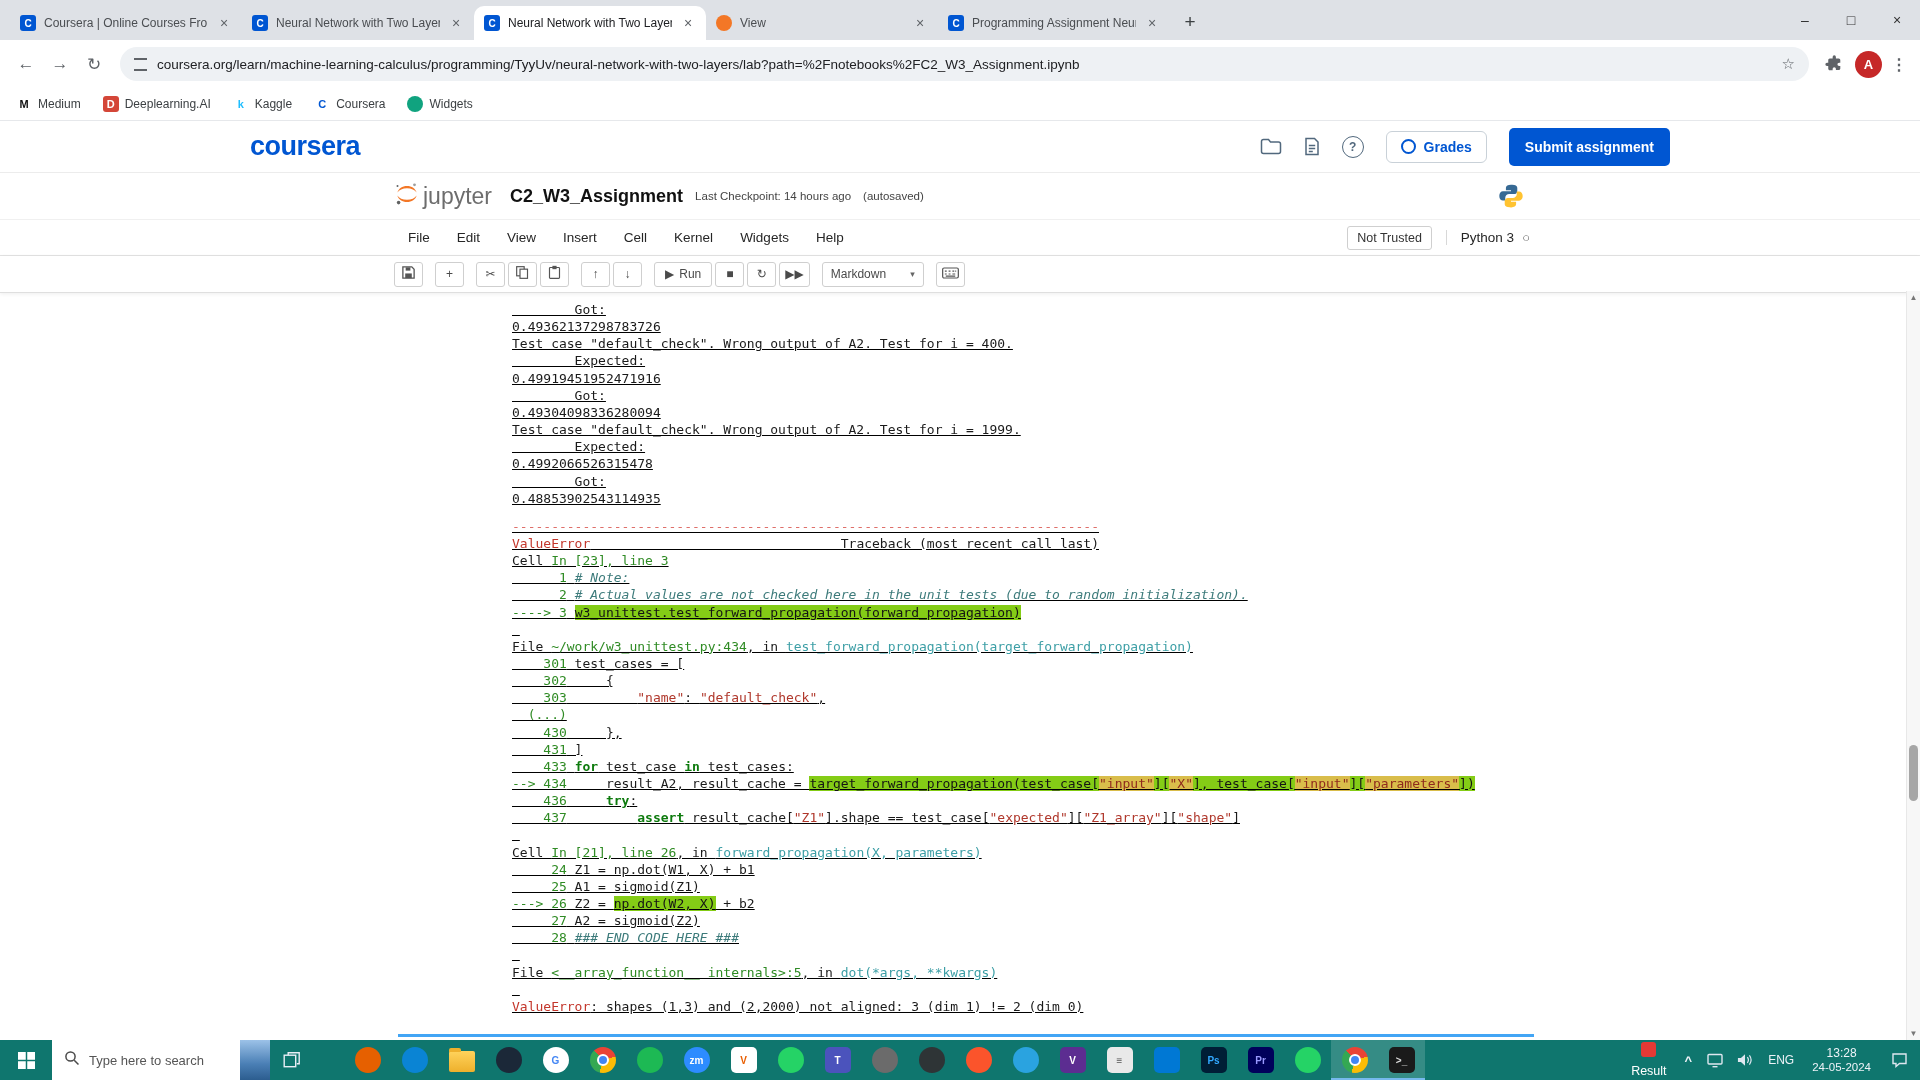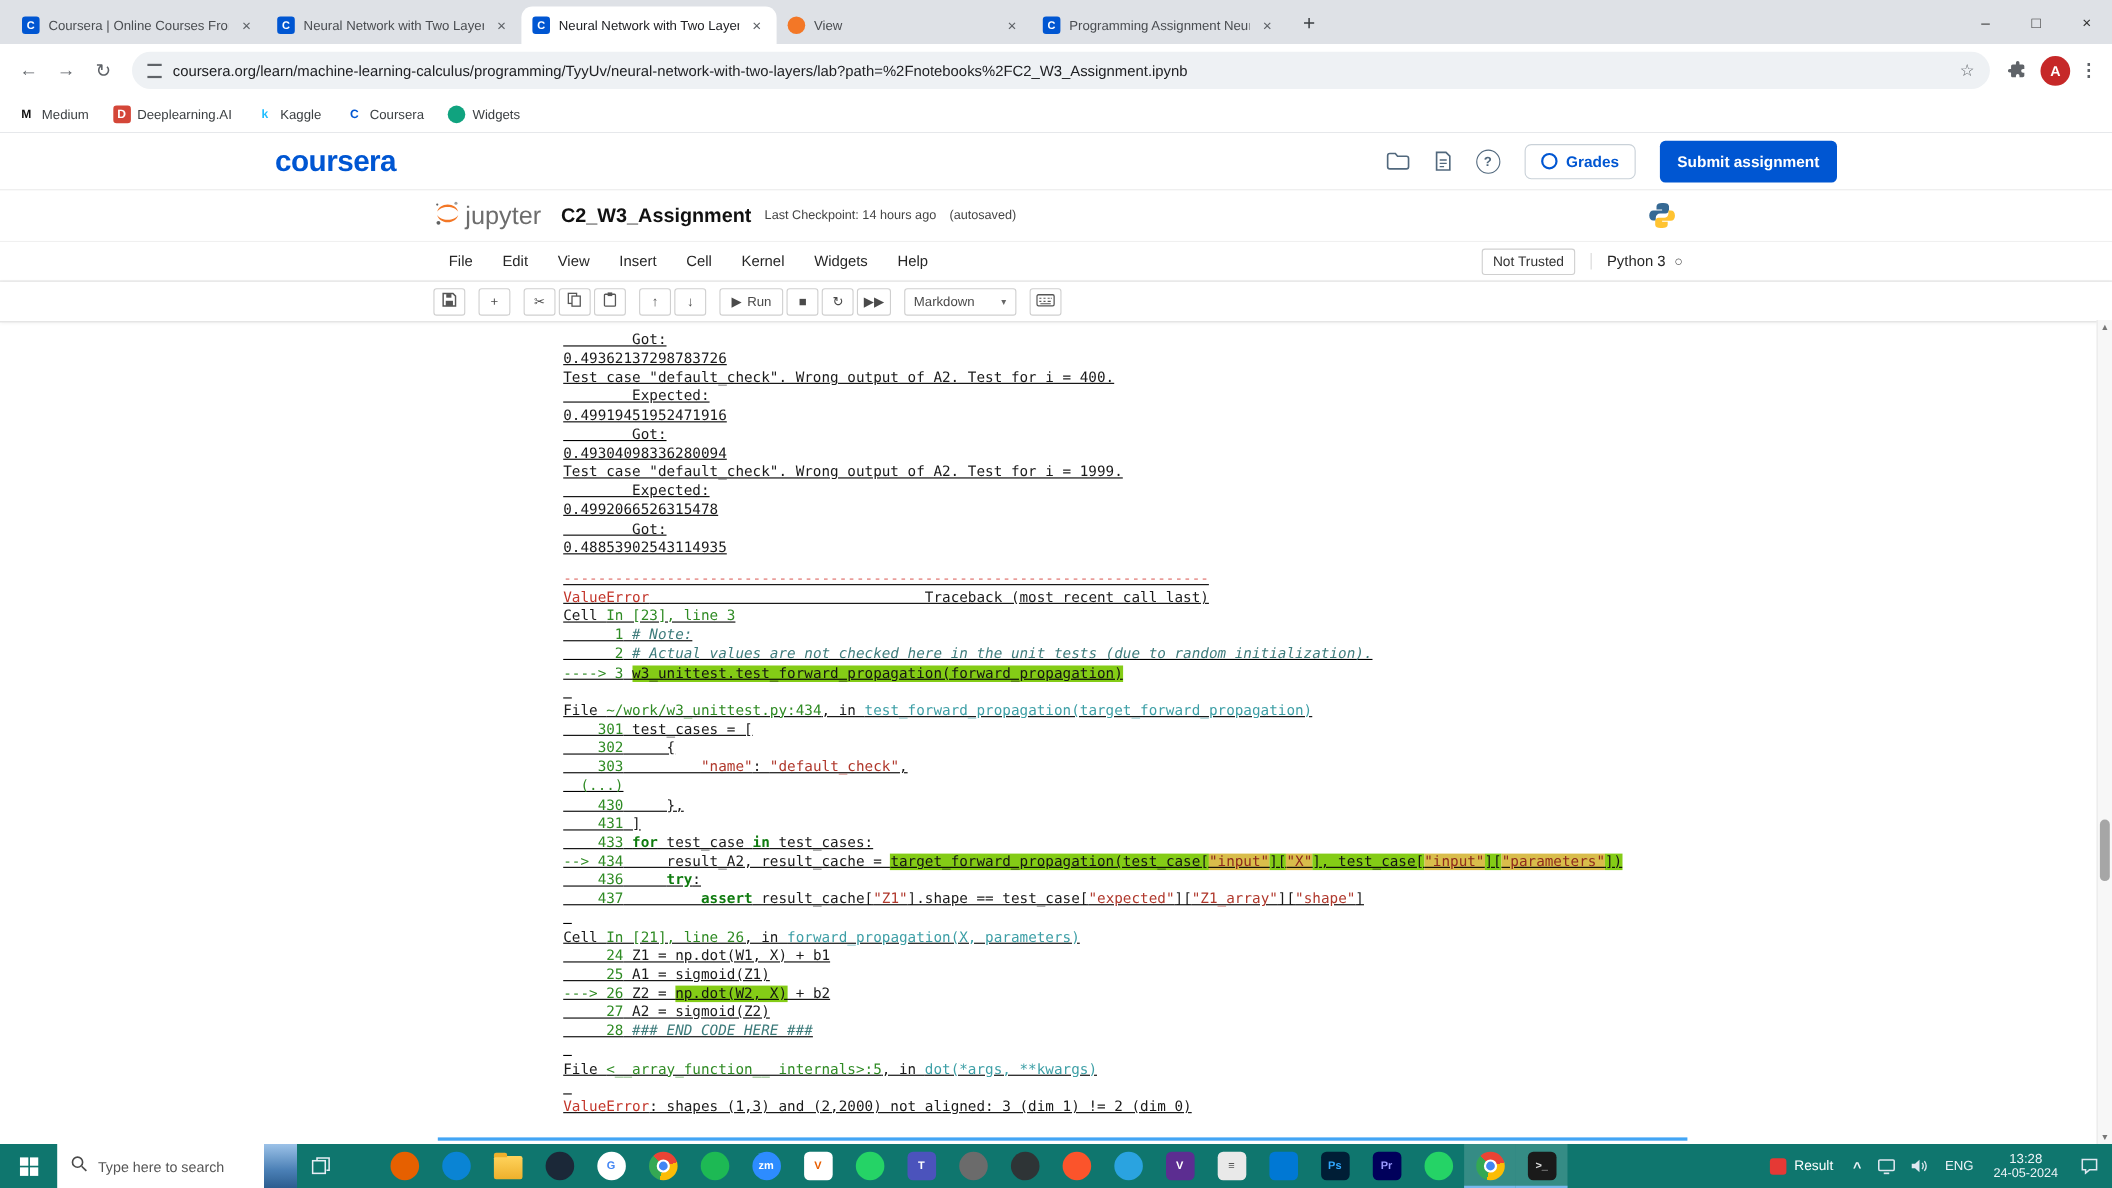--- a/index.html
+++ b/index.html
@@ -119,21 +119,21 @@
   .tb-icons{display:flex;margin-left:30px;}
   .app{width:47px;height:40px;display:flex;align-items:center;justify-content:center;}
   .app.active{background:rgba(255,255,255,0.16);box-shadow:inset 0 -2px 0 #76b9ed;}
   .appic{width:26px;height:26px;display:flex;align-items:center;justify-content:center;position:relative;}
   .applabel{font-size:10px;font-weight:bold;}
   .chrome-ball{border-radius:50%;background:conic-gradient(from -45deg,#ea4335 0 120deg,#fbbc05 120deg 240deg,#34a853 240deg 360deg);}
   .chrome-ball::after{content:'';position:absolute;inset:7px;border-radius:50%;background:#4285f4;border:2.5px solid #fff;box-sizing:border-box;}
   .shape-folder{width:26px;height:21px !important;margin-top:3px;background:linear-gradient(#ffd35c,#eeb02c);border-radius:2px;position:relative;}
   .shape-folder::before{content:'';position:absolute;top:-3px;left:0;width:12px;height:4px;background:#eeb02c;border-radius:2px 2px 0 0;}
   .tray{margin-left:auto;display:flex;align-items:center;height:40px;color:#eef3f8;}
-  .rec{display:flex;align-items:center;gap:7px;padding:0 10px;}
+  .rec{display:flex;align-items:center;gap:7px;padding:0 10px;flex-direction:column;}
   .recdot{width:15px;height:15px;background:#e53935;border-radius:3px;}
   .reclabel{font-size:12.5px;color:#fff;}
   .chev{font-size:13px;font-weight:bold;padding:0 8px;}
   .trayic{padding:0 7px;display:flex;align-items:center;}
   .lang{font-size:12px;padding:0 8px;}
   .clock{text-align:center;font-size:12px;line-height:14px;padding:0 10px;}
   .clock .date{font-size:11.5px;}
   .notifwrap{padding:0 12px 0 10px;display:flex;align-items:center;}
 </style>
 </head>

